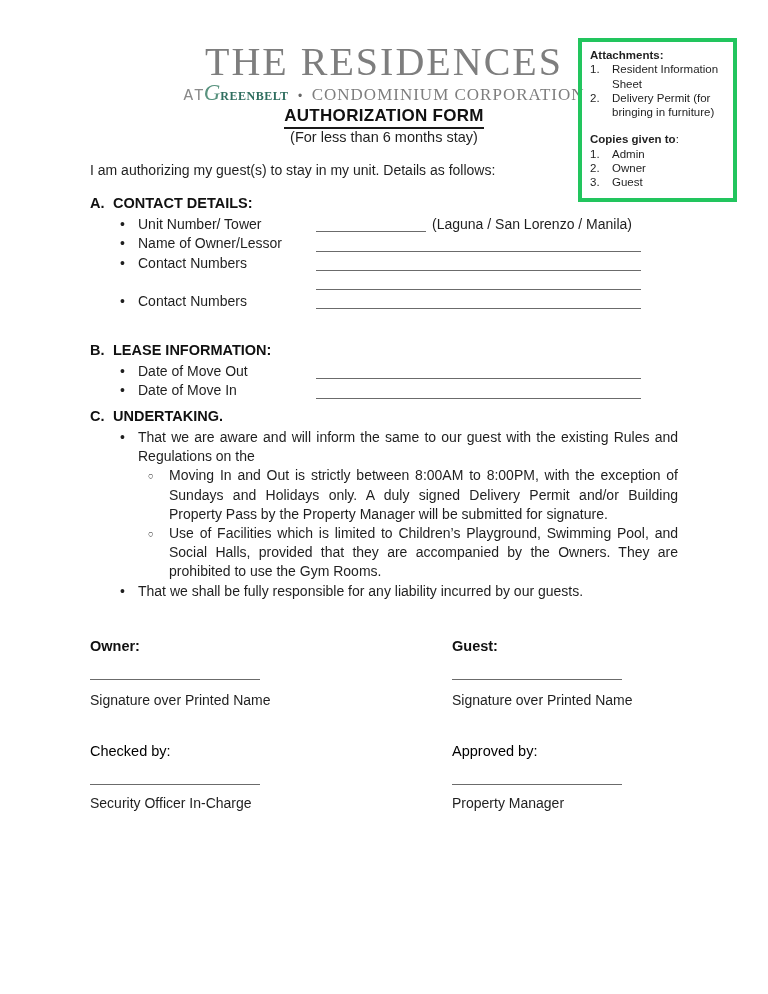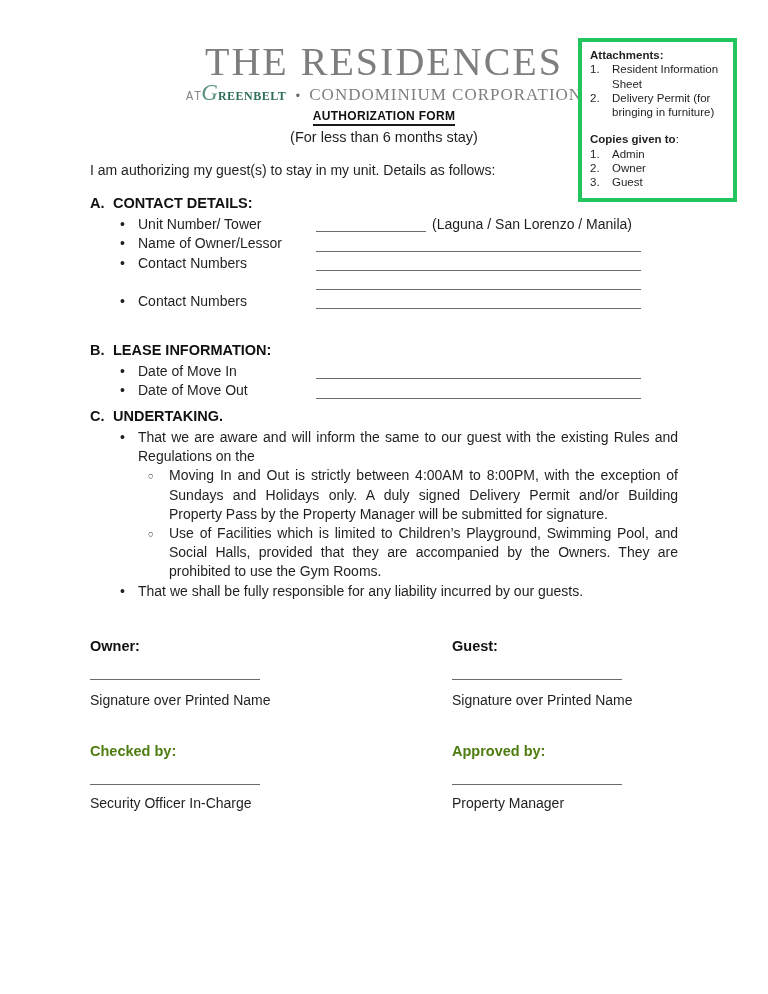--- a/index.html
+++ b/index.html
@@ -11,29 +11,29 @@
   
   .logo-title{
     position:absolute;top:38px;left:0;width:768px;text-align:center;
     font-family:"Liberation Serif",serif;font-size:40px;letter-spacing:2px;
     color:#7e7e7e;font-weight:400;
   }
   .logo-tagline{
     position:absolute;top:80px;left:0;width:768px;text-align:center;
     color:#7e7e7e;white-space:nowrap;
   }
-  .logo-tagline .at{font-family:Liberation Mono, monospace;font-size:12px;color:#8a8a8a;letter-spacing:1px;}
+  .logo-tagline .at{font-family:Liberation Mono, monospace;font-size:16px;color:#8a8a8a;letter-spacing:1px;}
   .logo-tagline .gb-g{font-family:"Liberation Serif",serif;font-style:italic;font-size:23px;color:#59937f;margin-left:-1px;}
   .logo-tagline .gb{font-family:"Liberation Serif",serif;font-weight:bold;font-size:12px;color:#2f6e5f;letter-spacing:.5px;}
   .logo-tagline .dot{font-size:12px;color:#666;margin:0 5px;}
   .logo-tagline .corp{font-family:"Liberation Serif",serif;font-size:17px;color:#7e7e7e;letter-spacing:1px;}
   
   .form-title-wrap{position:absolute;top:106px;left:0;width:768px;text-align:center;}
   .form-title{
-    display:inline-block;font-size:12px;font-weight:bold;color:#111;
+    display:inline-block;font-size:17px;font-weight:bold;color:#111;
     border-bottom:2px solid #1a1a1a;padding-bottom:1px;letter-spacing:.3px;
   }
   .form-subtitle{position:absolute;top:129px;left:0;width:768px;text-align:center;font-size:14.5px;color:#1f1f1f;}
   
   .att-box{
     position:absolute;left:578px;top:38px;width:159px;box-sizing:border-box;
     border:4px solid #22c55e;padding:6px 4px 8px 8px;
     font-size:11.5px;line-height:14.3px;color:#1f1f1f;
   }
   .att-head{font-weight:bold;}
@@ -66,21 +66,21 @@
   .c-sub .omark{flex:none;margin-left:56px;width:23px;line-height:19.2px;}
   .c-sub .omark::before{content:"\25CB";font-size:9.5px;position:relative;top:-1px;left:2px;}
   .c-sub .otext{flex:1;line-height:19.2px;text-align:justify;}
   
   .sig-block{position:absolute;left:90px;top:638px;width:588px;height:185px;font-size:14px;color:#1f1f1f;}
   .sig-item{position:absolute;white-space:nowrap;}
   .col2{left:362px;}
   .sig-head{font-weight:bold;font-size:14.5px;color:#111;top:0;}
   .sig-line1{top:26px;width:170px;height:15px;border-bottom:1px solid #6b6b6b;}
   .sig-label1{top:54px;}
-  .sig-head2{font-weight:bold;font-size:14.5px;color:#4d7c0f;top:105px;}
+  .sig-head2{font-weight:normal;font-size:14.5px;color:#000000;top:105px;}
   .sig-line2{top:131px;width:170px;height:15px;border-bottom:1px solid #6b6b6b;}
   .sig-label2{top:157px;}
 </style>
 </head>
 <body>
 
 <div class="page">
 
   <div class="logo-title">THE RESIDENCES</div>
   <div class="logo-tagline">
@@ -155,42 +155,42 @@
     </div>
   </div>
 
   <div class="section sec-b">
     <div class="sec-head">
       <span class="sec-letter">B.</span>
       <span>LEASE INFORMATION:</span>
     </div>
     <div class="frow">
       <span class="marker bullet"></span>
+      <span class="flabel">Date of Move Out</span>
+      <span class="fline"></span>
+    </div>
+    <div class="frow">
+      <span class="marker bullet"></span>
       <span class="flabel">Date of Move In</span>
-      <span class="fline"></span>
-    </div>
-    <div class="frow">
-      <span class="marker bullet"></span>
-      <span class="flabel">Date of Move Out</span>
       <span class="fline"></span>
     </div>
   </div>
 
   <div class="section sec-c">
     <div class="sec-head">
       <span class="sec-letter">C.</span>
       <span>UNDERTAKING.</span>
     </div>
     <div class="c-bullet">
       <span class="bmark"></span>
       <div class="btext">That we are aware and will inform the same to our guest with the existing Rules and Regulations on the</div>
     </div>
     <div class="c-sub">
       <span class="omark"></span>
-      <div class="otext">Moving In and Out is strictly between 4:00AM to 8:00PM, with the exception of Sundays and Holidays only. A duly signed Delivery Permit and/or Building Property Pass by the Property Manager will be submitted for signature.</div>
+      <div class="otext">Moving In and Out is strictly between 8:00AM to 8:00PM, with the exception of Sundays and Holidays only. A duly signed Delivery Permit and/or Building Property Pass by the Property Manager will be submitted for signature.</div>
     </div>
     <div class="c-sub">
       <span class="omark"></span>
       <div class="otext">Use of Facilities which is limited to Children’s Playground, Swimming Pool, and Social Halls, provided that they are accompanied by the Owners. They are prohibited to use the Gym Rooms.</div>
     </div>
     <div class="c-bullet">
       <span class="bmark"></span>
       <div class="btext">That we shall be fully responsible for any liability incurred by our guests.</div>
     </div>
   </div>

